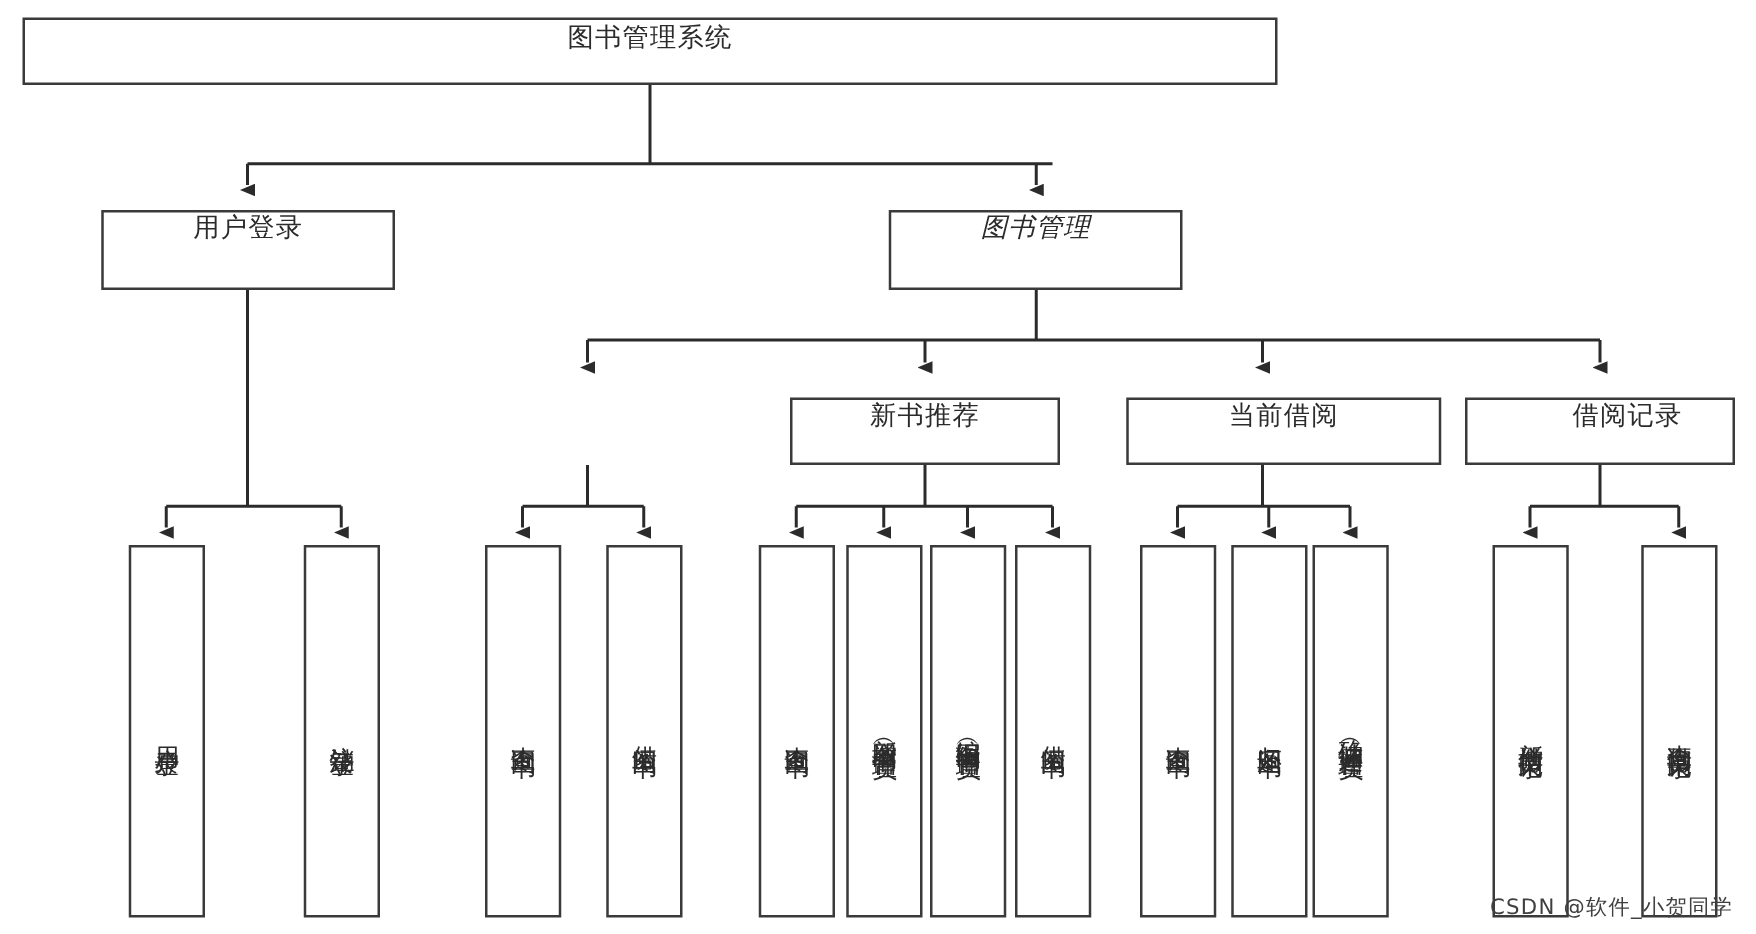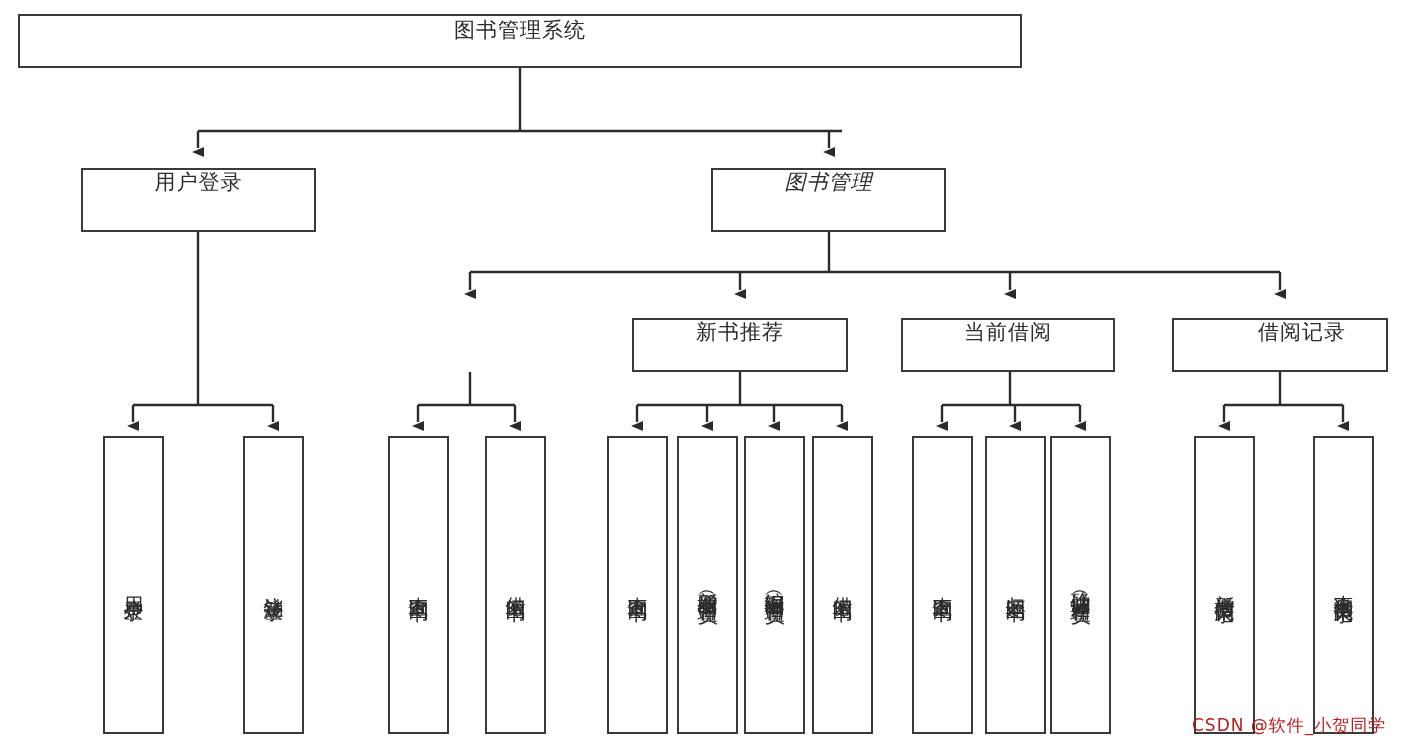--- a/index.html
+++ b/index.html
@@ -57,21 +57,21 @@
     text-align: center;
   }
   .node.vert .vlabel {
     writing-mode: vertical-rl;
     text-orientation: upright;
     display: block;
   }
   .watermark {
     position: absolute;
     font-size: 17px;
-    color: #b91c1c;
+    color: #404040;
     letter-spacing: 1px;
     white-space: nowrap;
     user-select: none;
   }
 </style>
 </head>
 <body>
 
 <div id="diagram-root">
 
@@ -132,21 +132,21 @@
   <div class="node horiz" style="left:81px; top:168px; width:235px; height:64px;">
     <span>用户登录</span>
   </div>
   <div class="node horiz" style="left:711px; top:168px; width:235px; height:64px;font-style:italic;">
     <span>图书管理</span>
   </div>
 
   <div class="node horiz" style="left:632px; top:318px; width:216px; height:54px;">
     <span>新书推荐</span>
   </div>
-  <div class="node horiz" style="left:901px; top:318px; width:214px; height:54px;">
+  <div class="node horiz" style="left:901px; top:318px; width:252px; height:54px;">
     <span>当前借阅</span>
   </div>
   <div class="node horiz" style="left:1172px; top:318px; width:216px; height:54px;padding-left:44px;">
     <span>借阅记录</span>
   </div>
 
   <div class="node vert" style="left:103px; top:436px; width:61px; height:298px;">
     <span class="vlabel">用户登录</span>
   </div>
   <div class="node vert" style="left:243px; top:436px; width:61px; height:298px;">

